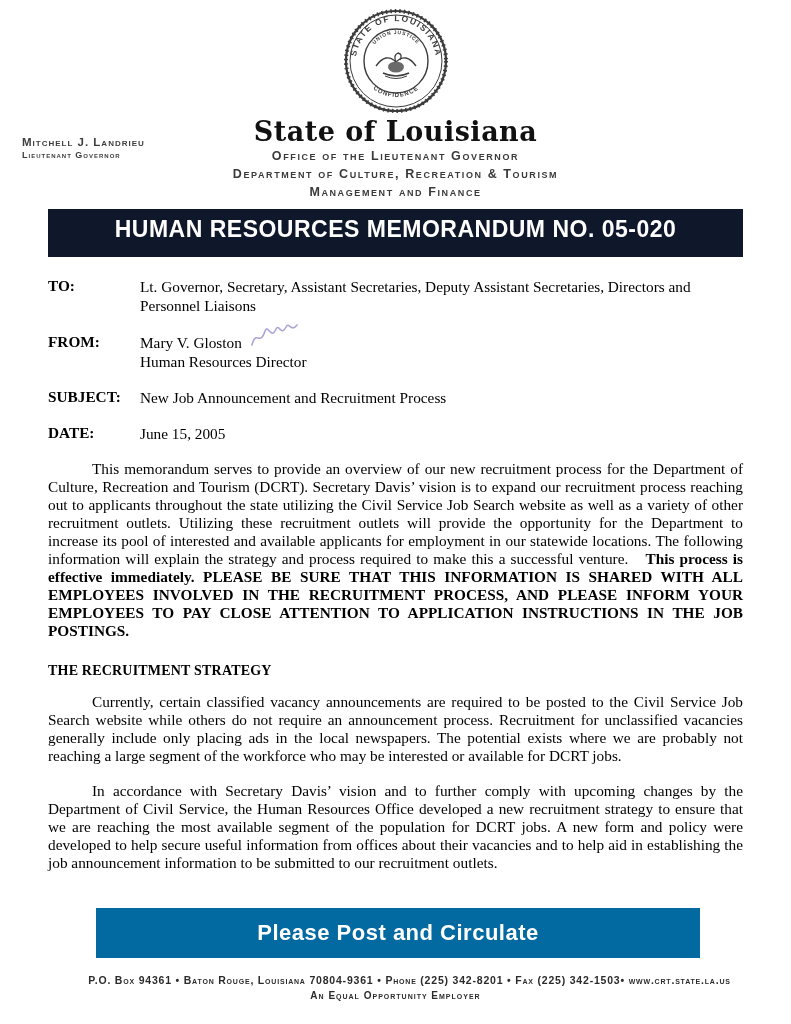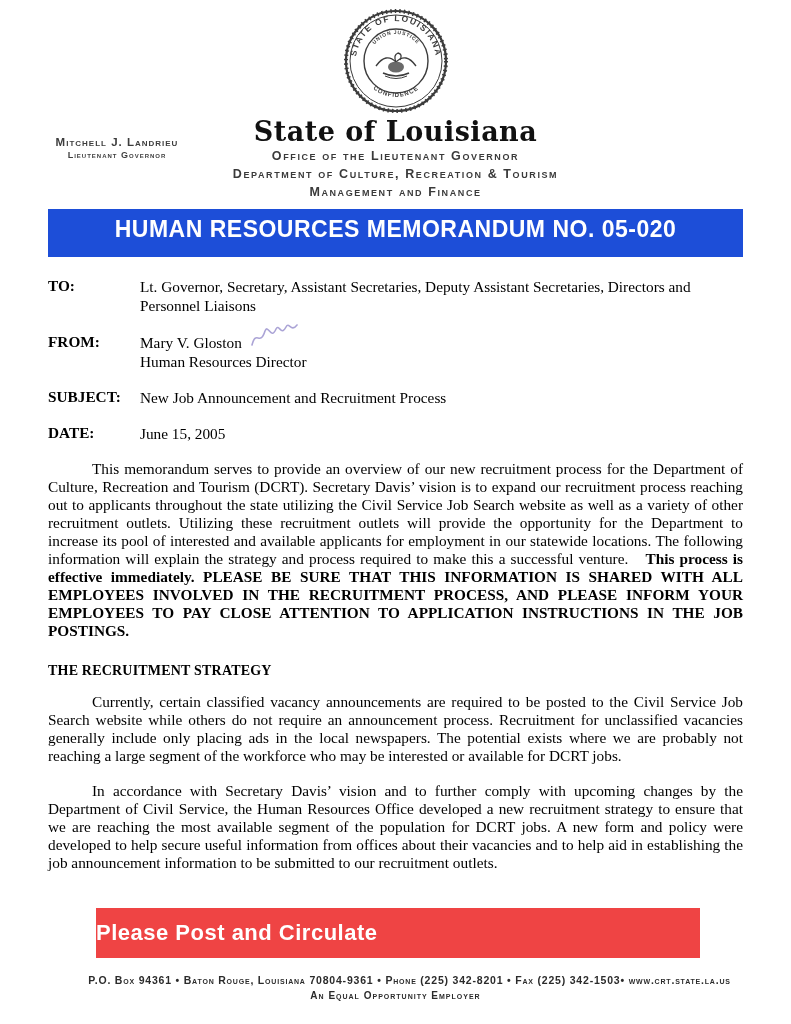--- a/index.html
+++ b/index.html
@@ -11,53 +11,53 @@
     margin: 0 auto;
     background: #ffffff;
     font-family: "Liberation Serif", serif;
     color: #000;
     overflow: hidden;
   }
   
   .seal-wrap { display: flex; justify-content: center; padding-top: 8px; }
   .letterhead { position: relative; margin-top: 2px; }
   .lh-side {
-    position: absolute; top: 20px; width: 190px; text-align: center;
+    position: absolute; top: 20px; width: 190px; text-align: left;
     font-family: "Liberation Sans", sans-serif; font-variant: small-caps;
     color: #3d3d3d;
   }
   .lh-left { left: 22px; }
   .lh-right { right: 14px; width: 150px; }
   .lh-name { font-size: 11.5px; font-weight: bold; letter-spacing: 1px; }
   .lh-title { font-size: 9px; font-weight: bold; letter-spacing: 1px; margin-top: 2px; }
   .lh-center { text-align: center; }
   .state-title {
     font-family: "DejaVu Serif", serif; font-weight: bold;
     font-size: 27px; color: #111; letter-spacing: 0.5px;
   }
   .lh-line {
     font-family: "Liberation Sans", sans-serif; font-variant: small-caps;
     font-weight: bold; font-size: 12.5px; letter-spacing: 1.6px;
     color: #3a3a3a; line-height: 1.45;
   }
   
   .memo-banner {
     margin: 8px 48px 0 48px;
-    background: #1d4ed8;
+    background: #0f172a;
     color: #fff;
     text-align: center;
     font-family: "Liberation Sans", sans-serif;
     font-weight: bold;
     font-size: 23px;
     letter-spacing: 0.5px;
     padding: 7px 0 14px 0;
   }
   .post-banner {
     position: absolute; left: 96px; right: 91px; top: 908px;
-    background: #ef4444; color: #fff; 
+    background: #0369a1; color: #fff; text-align: center;
     font-family: "Liberation Sans", sans-serif; font-weight: bold;
     font-size: 22px; letter-spacing: 0.5px; padding: 12px 0;
   }
   
   .memo-fields { margin: 20px 48px 0 48px; font-size: 15.3px; }
   .memo-row { display: flex; align-items: flex-start; margin-bottom: 17px; }
   .memo-label { width: 92px; font-weight: bold; flex: none; }
   .memo-value { flex: 1; line-height: 1.25; }
   .sig-line { position: relative; white-space: nowrap; }
   .sig-mark { position: absolute; left: 108px; top: -12px; pointer-events: none; }

